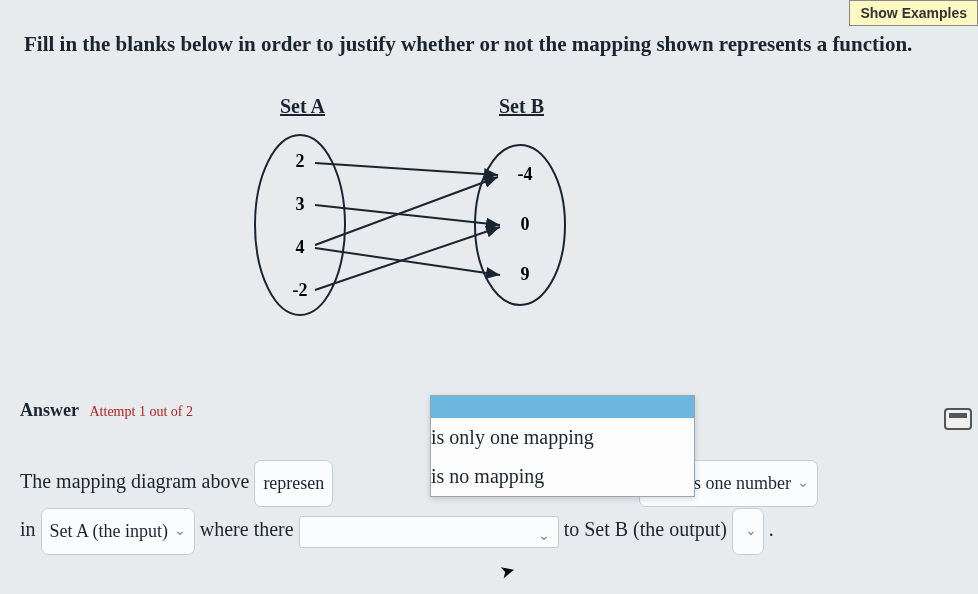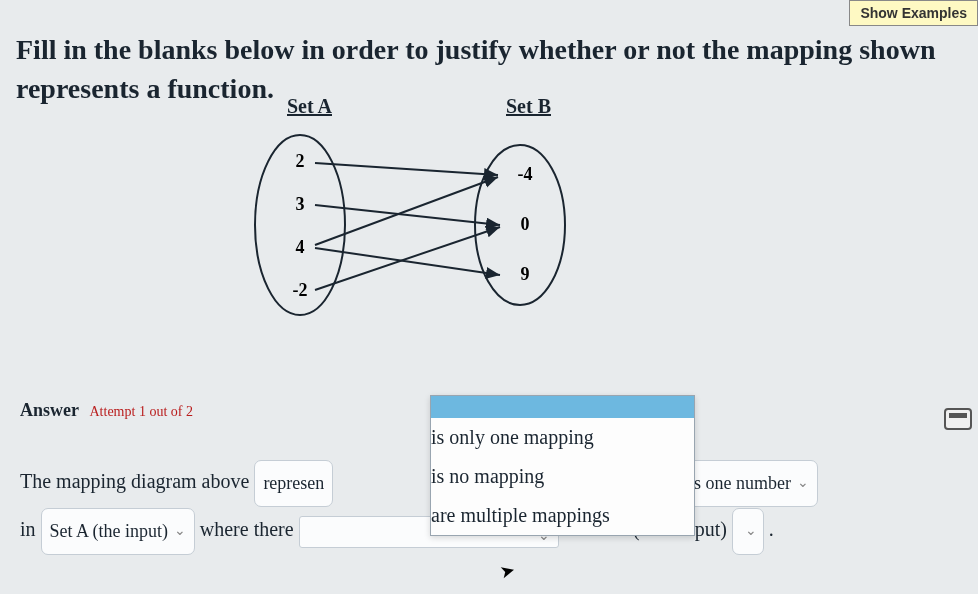--- a/index.html
+++ b/index.html
@@ -20,39 +20,38 @@
       padding: 4px 10px;
       font-family: Arial, sans-serif;
       font-weight: bold;
       font-size: 14px;
       background: #fef9c3;
       color: #333;
     }
     .question {
       position: absolute;
       top: 30px;
-      left: 16px;
+      left: 24px;
       right: 8px;
-      font-size: 28px;
+      font-size: 21px;
       font-weight: bold;
       line-height: 1.4;
     }
     .diagram-area {
       position: absolute;
       top: 95px;
       left: 220px;
       width: 440px;
       height: 260px;
     }
     .set-label {
       font-size: 20px;
       font-weight: bold;
       text-decoration: underline;
       position: absolute;
-      margin-left: 7px;
     }
     .label-a { top: 0; left: 60px; }
     .label-b { top: 0; left: 279px; }
     svg.mapping { position: absolute; top: 30px; left: 0; }
     .answer-area {
       position: absolute;
       top: 400px;
       left: 20px;
       right: 20px;
     }
@@ -195,16 +194,15 @@
     <span>to Set B (the output)</span>
     <span class="blank selectable" style="padding:3px 6px;"></span>
     <span>.</span>
   </div>
 </div>
 
 <div class="dropdown">
   <div class="dropdown-header"></div>
   <div class="dropdown-item">is only one mapping</div>
   <div class="dropdown-item">is no mapping</div>
-  <div class="dropdown-item">are multiple mappings</div>
 </div>
 
 <div class="cursor-arrow">➤</div>
 
 </body></html>

